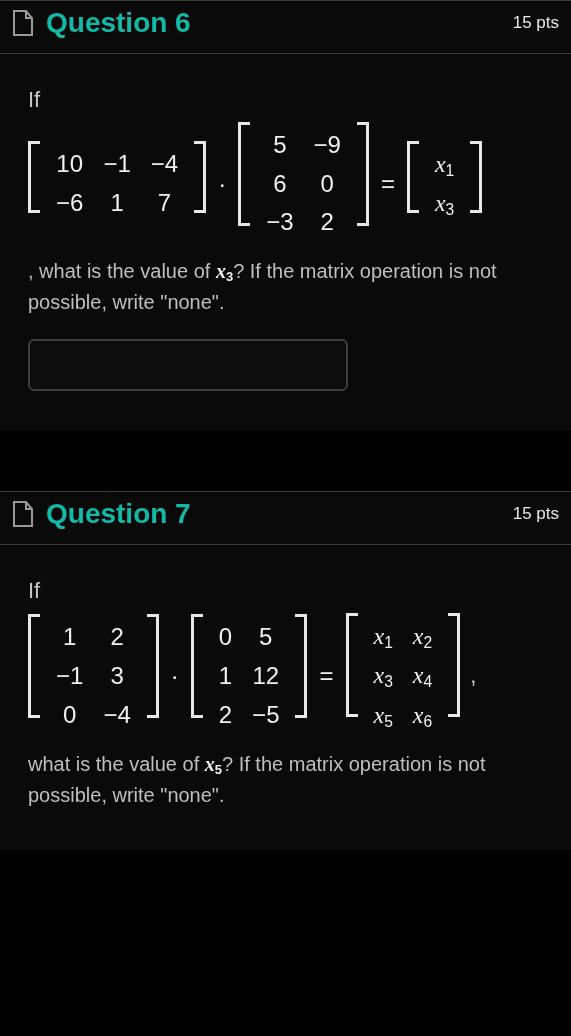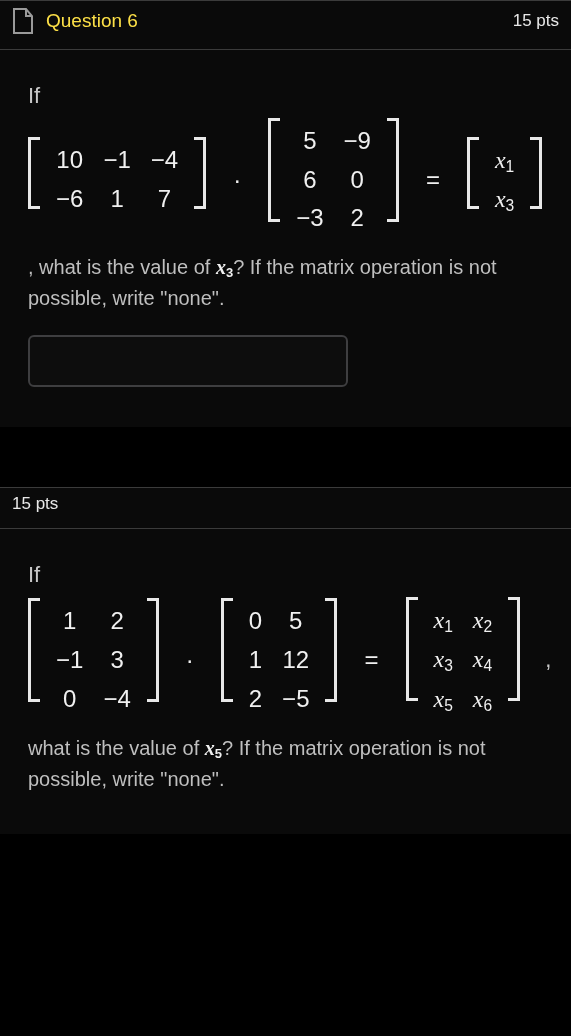--- a/index.html
+++ b/index.html
@@ -25,23 +25,23 @@
     justify-content: space-between;
     padding: 6px 12px 14px 12px;
     border-bottom: 1px solid #3b3b3b;
   }
   .q-title-wrap {
     display: flex;
     align-items: center;
     gap: 12px;
   }
   .q-title {
-    font-size: 19px;
-    font-weight: 400;
-    color: #fde047;
+    font-size: 28px;
+    font-weight: 700;
+    color: #14b8a6;
   }
   .q-points {
     font-size: 17px;
     color: #e8e8e8;
   }
 
   .page-dogear {
     width: 22px;
     height: 28px;
     position: relative;
@@ -54,21 +54,21 @@
     font-size: 22px;
     color: #c8c8c8;
     line-height: 1.45;
   }
 
   .prompt-lead { margin-bottom: 6px; }
 
   .math-row {
     display: flex;
     align-items: center;
-    gap: 25px;
+    gap: 10px;
     flex-wrap: nowrap;
     margin: 4px 0 10px 0;
     color: #f0f0f0;
   }
 
   .bracket-matrix {
     display: flex;
     align-items: stretch;
   }
   .bracket {
@@ -200,20 +200,29 @@
     <div class="prompt-text">
       <span>, what is the value of </span><span class="highlight"><span class="xvar">x</span><span class="sub">3</span></span><span>?</span><span>  If the matrix operation is not possible, write "none".</span>
     </div>
 
     <input class="answer-input" type="text" value="" style="">
   </div>
 </div>
 
 <div class="question">
   <div class="q-header">
+    <div class="q-title-wrap">
+      <span class="page-dogear">
+        <svg width="22" height="28" viewBox="0 0 22 28">
+          <path d="M2 2 H14 L20 9 V26 H2 Z" fill="none" stroke="#9a9a9a" stroke-width="2"></path>
+          <path d="M14 2 V9 H20" fill="none" stroke="#9a9a9a" stroke-width="2"></path>
+        </svg>
+      </span>
+      <span class="q-title">Question 7</span>
+    </div>
     <span class="q-points">15 pts</span>
   </div>
 
   <div class="q-body">
     <div class="prompt-lead">If</div>
 
     <div class="math-row">
 
       <span class="bracket-matrix" style="--bh:104px">
         <span class="bracket bracket-left" style="height:104px"></span>

